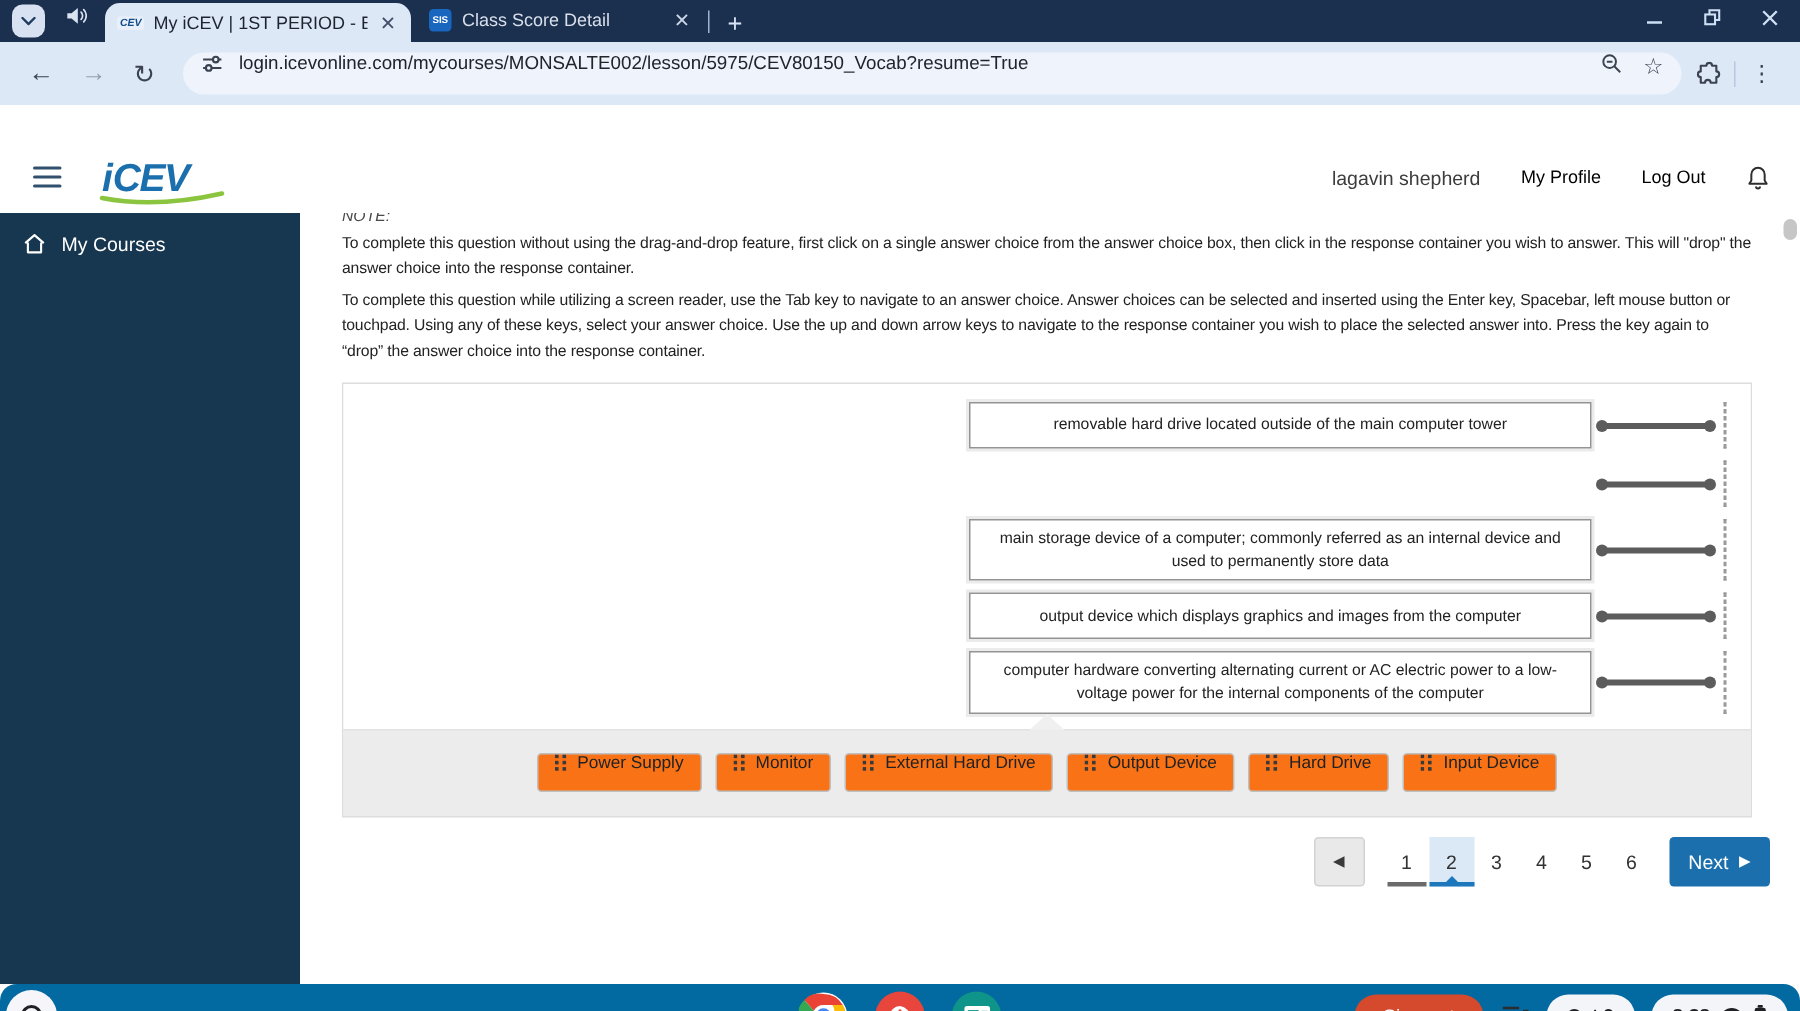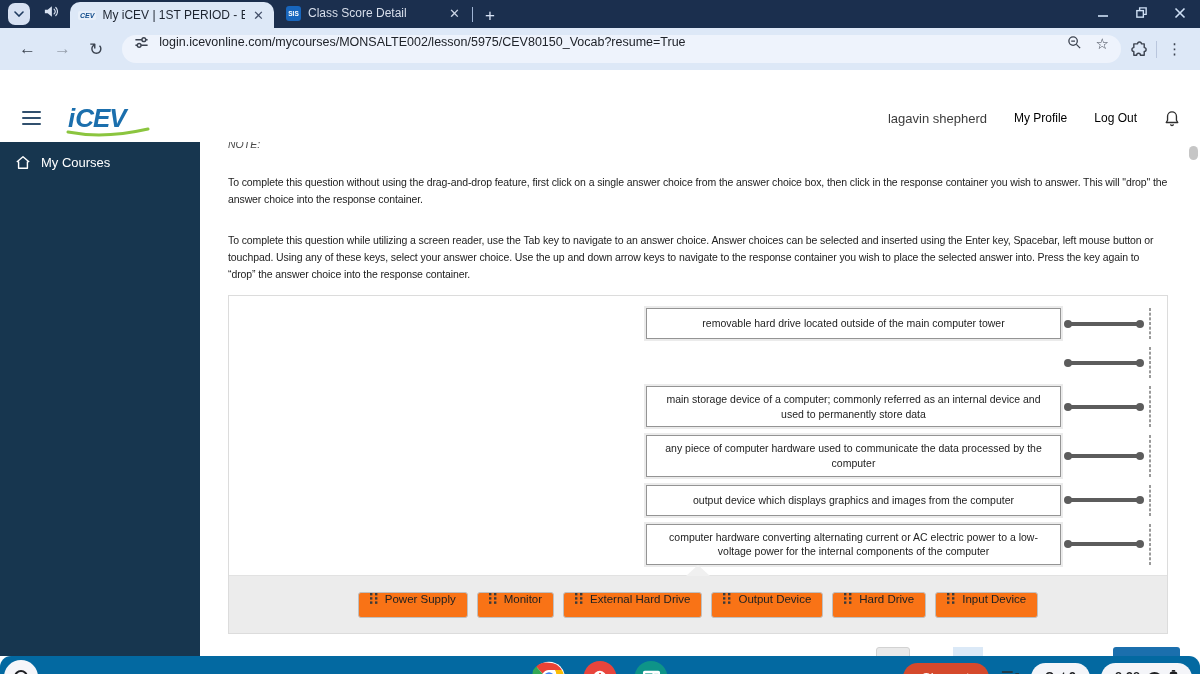--- a/index.html
+++ b/index.html
@@ -47,21 +47,21 @@
   .hdr-link { font-size:12px; font-weight:normal; color:#000000; }
   .bell { color:#2e2e2e; display:flex; }
 
   
   .app-body { display:flex; height:514px; }
   .sidebar { width:200px; background:#17364f; color:#fff; flex-shrink:0; }
   .side-item { display:flex; align-items:center; gap:10px; padding:13px 15px; font-size:13px; }
   .content { flex:1; position:relative; background:#fff; padding:0 32px 0 28px; overflow:hidden; }
   .scroll-thumb { position:absolute; top:4px; right:2px; width:9px; height:14px; background:#c6c6c6; border-radius:6px; }
   .note-label { font-size:10.5px; font-style:italic; color:#4a4a4a; margin-top:-4px; }
-  .note-p { font-size:10.5px; line-height:1.62; color:#222; margin-top:24px; letter-spacing:-0.1px; }
+  .note-p { font-size:10.5px; line-height:1.62; color:#222; margin-top:4px; letter-spacing:-0.1px; }
 
   
   .panel { margin-top:12px; border:1px solid #dcdcdc; }
   .rows { padding:12px 0 10px 22px; display:flex; flex-direction:column; gap:8px; background:#fff;align-items:flex-end; }
   .q-row { display:flex; align-items:center; }
   .def-box { width:415px; min-height:31px; border:1px solid #949494; box-shadow:0 0 0 2px #ebebeb; background:#fff; display:flex; align-items:center; justify-content:center; text-align:center; font-size:10.5px; line-height:1.4; color:#222; padding:5px 12px; flex-shrink:0; }
   .connector { width:70px; height:4px; background:#5c5c5c; border-radius:2px; margin:0 10px 0 8px; position:relative; flex-shrink:0; }
   .connector::before, .connector::after { content:''; position:absolute; top:50%; transform:translateY(-50%); width:8px; height:8px; border-radius:50%; background:#5c5c5c; }
   .connector::before { left:-5px; } .connector::after { right:-5px; }
   .drop-box { flex:1; align-self:stretch; min-height:31px; border:1px dashed #9a9a9a; background:#fff; margin-right:16px; }
@@ -225,27 +225,20 @@
           </div>
 
           <div class="q-row">
             <div class="def-box">
               <span>main storage device of a computer; commonly referred as an internal device and used to permanently store data</span>
             </div>
             <div class="connector"></div>
             <div class="drop-box"></div>
           </div>
 
-          <div class="q-row">
-            <div class="def-box">
-              <span>any piece of computer hardware used to communicate the data processed by the computer</span>
-            </div>
-            <div class="connector"></div>
-            <div class="drop-box"></div>
-          </div>
 
           <div class="q-row">
             <div class="def-box">
               <span>output device which displays graphics and images from the computer</span>
             </div>
             <div class="connector"></div>
             <div class="drop-box"></div>
           </div>
 
           <div class="q-row">

